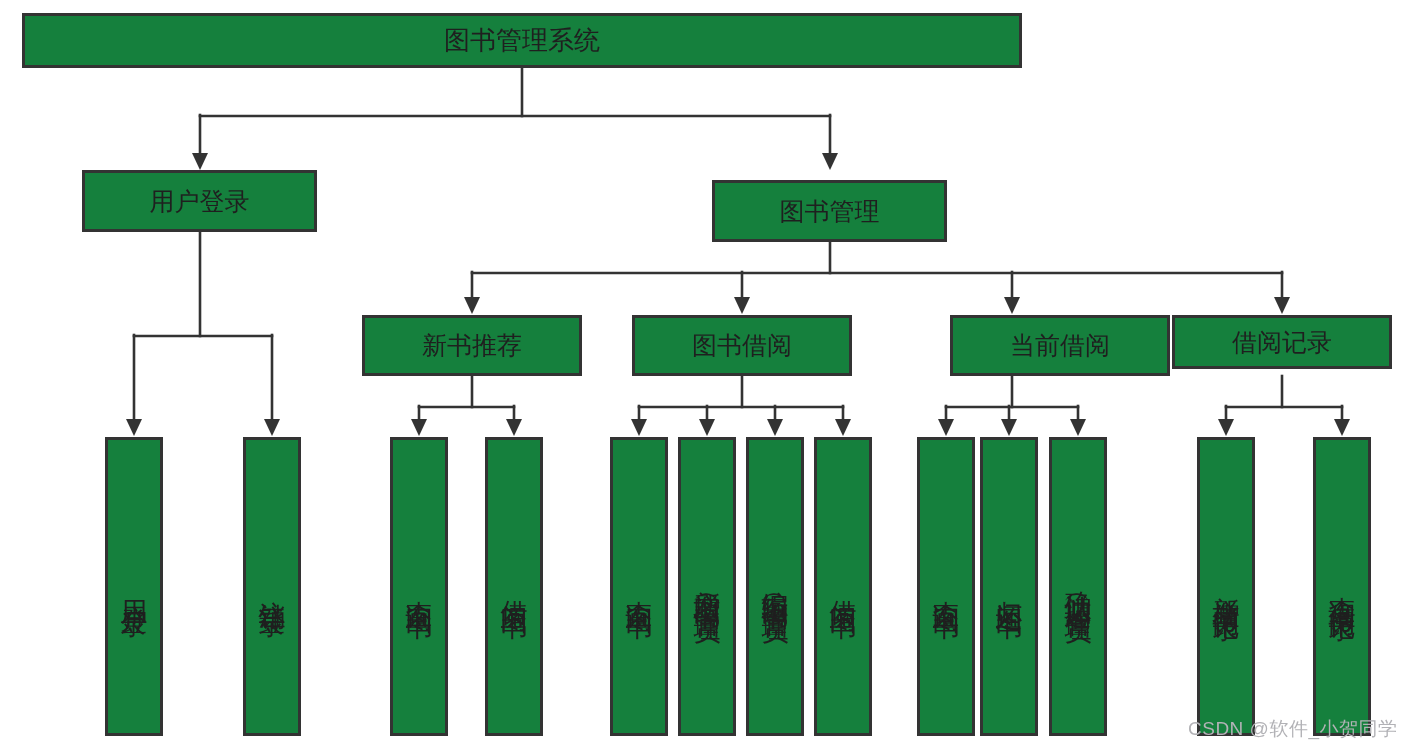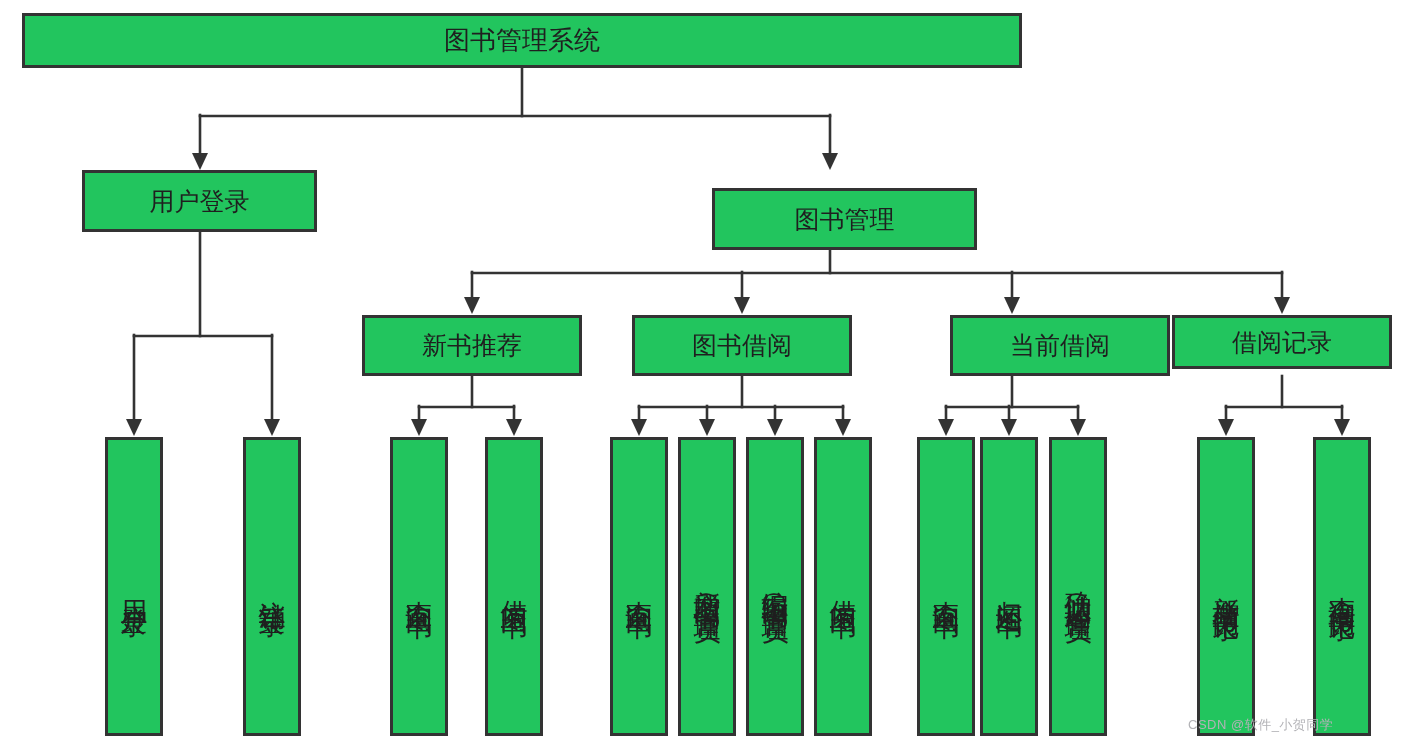--- a/index.html
+++ b/index.html
@@ -14,41 +14,41 @@
   .wires {
     position: absolute;
     left: 0; top: 0;
     width: 1405px; height: 747px;
     pointer-events: none;
   }
   .node {
     position: absolute;
     box-sizing: border-box;
     border: 3px solid #333333;
-    background: #22c55e;
+    background: #15803d;
     display: flex;
     align-items: center;
     justify-content: center;
     color: #1f1f1f;
     font-size: 25px;
     white-space: nowrap;
     z-index: 2;
   }
   .node.top { font-size: 26px; }
   .node.vert {
     writing-mode: vertical-rl;
     text-orientation: mixed;
     font-size: 27px;
     letter-spacing: 4px;
   }
   .watermark {
     position: absolute;
     left: 1188px;
     top: 716px;
-    font-size: 13px;
+    font-size: 19px;
     color: #b2b2b6;
     letter-spacing: 0.5px;
     white-space: nowrap;
     z-index: 3;
   }
 </style>
 </head>
 <body>
 
 <div class="stage">
@@ -109,21 +109,21 @@
     <polygon points="938,419 954,419 946,436" fill="#333333" stroke="none"></polygon>
     <polygon points="1001,419 1017,419 1009,436" fill="#333333" stroke="none"></polygon>
     <polygon points="1070,419 1086,419 1078,436" fill="#333333" stroke="none"></polygon>
     <polygon points="1218,419 1234,419 1226,436" fill="#333333" stroke="none"></polygon>
     <polygon points="1334,419 1350,419 1342,436" fill="#333333" stroke="none"></polygon>
   </svg>
 
   <div class="node top" style="left:22px; top:13px; width:1000px; height:55px;">图书管理系统</div>
 
   <div class="node" style="left:82px; top:170px; width:235px; height:62px;">用户登录</div>
-  <div class="node" style="left:712px; top:188px; width:265px; height:62px;">图书管理</div>
+  <div class="node" style="left:712px; top:180px; width:235px; height:62px;">图书管理</div>
 
   <div class="node" style="left:362px; top:315px; width:220px; height:61px;">新书推荐</div>
   <div class="node" style="left:632px; top:315px; width:220px; height:61px;">图书借阅</div>
   <div class="node" style="left:902px; top:315px; width:220px; height:61px;margin-left:48px;">当前借阅</div>
   <div class="node" style="left:1172px; top:315px; width:220px; height:54px;">借阅记录</div>
 
   <div class="node vert" style="left:105px; top:437px; width:58px; height:299px;">用户登录</div>
   <div class="node vert" style="left:243px; top:437px; width:58px; height:299px;">注销登录</div>
 
   <div class="node vert" style="left:390px; top:437px; width:58px; height:299px;">查询图书</div>

